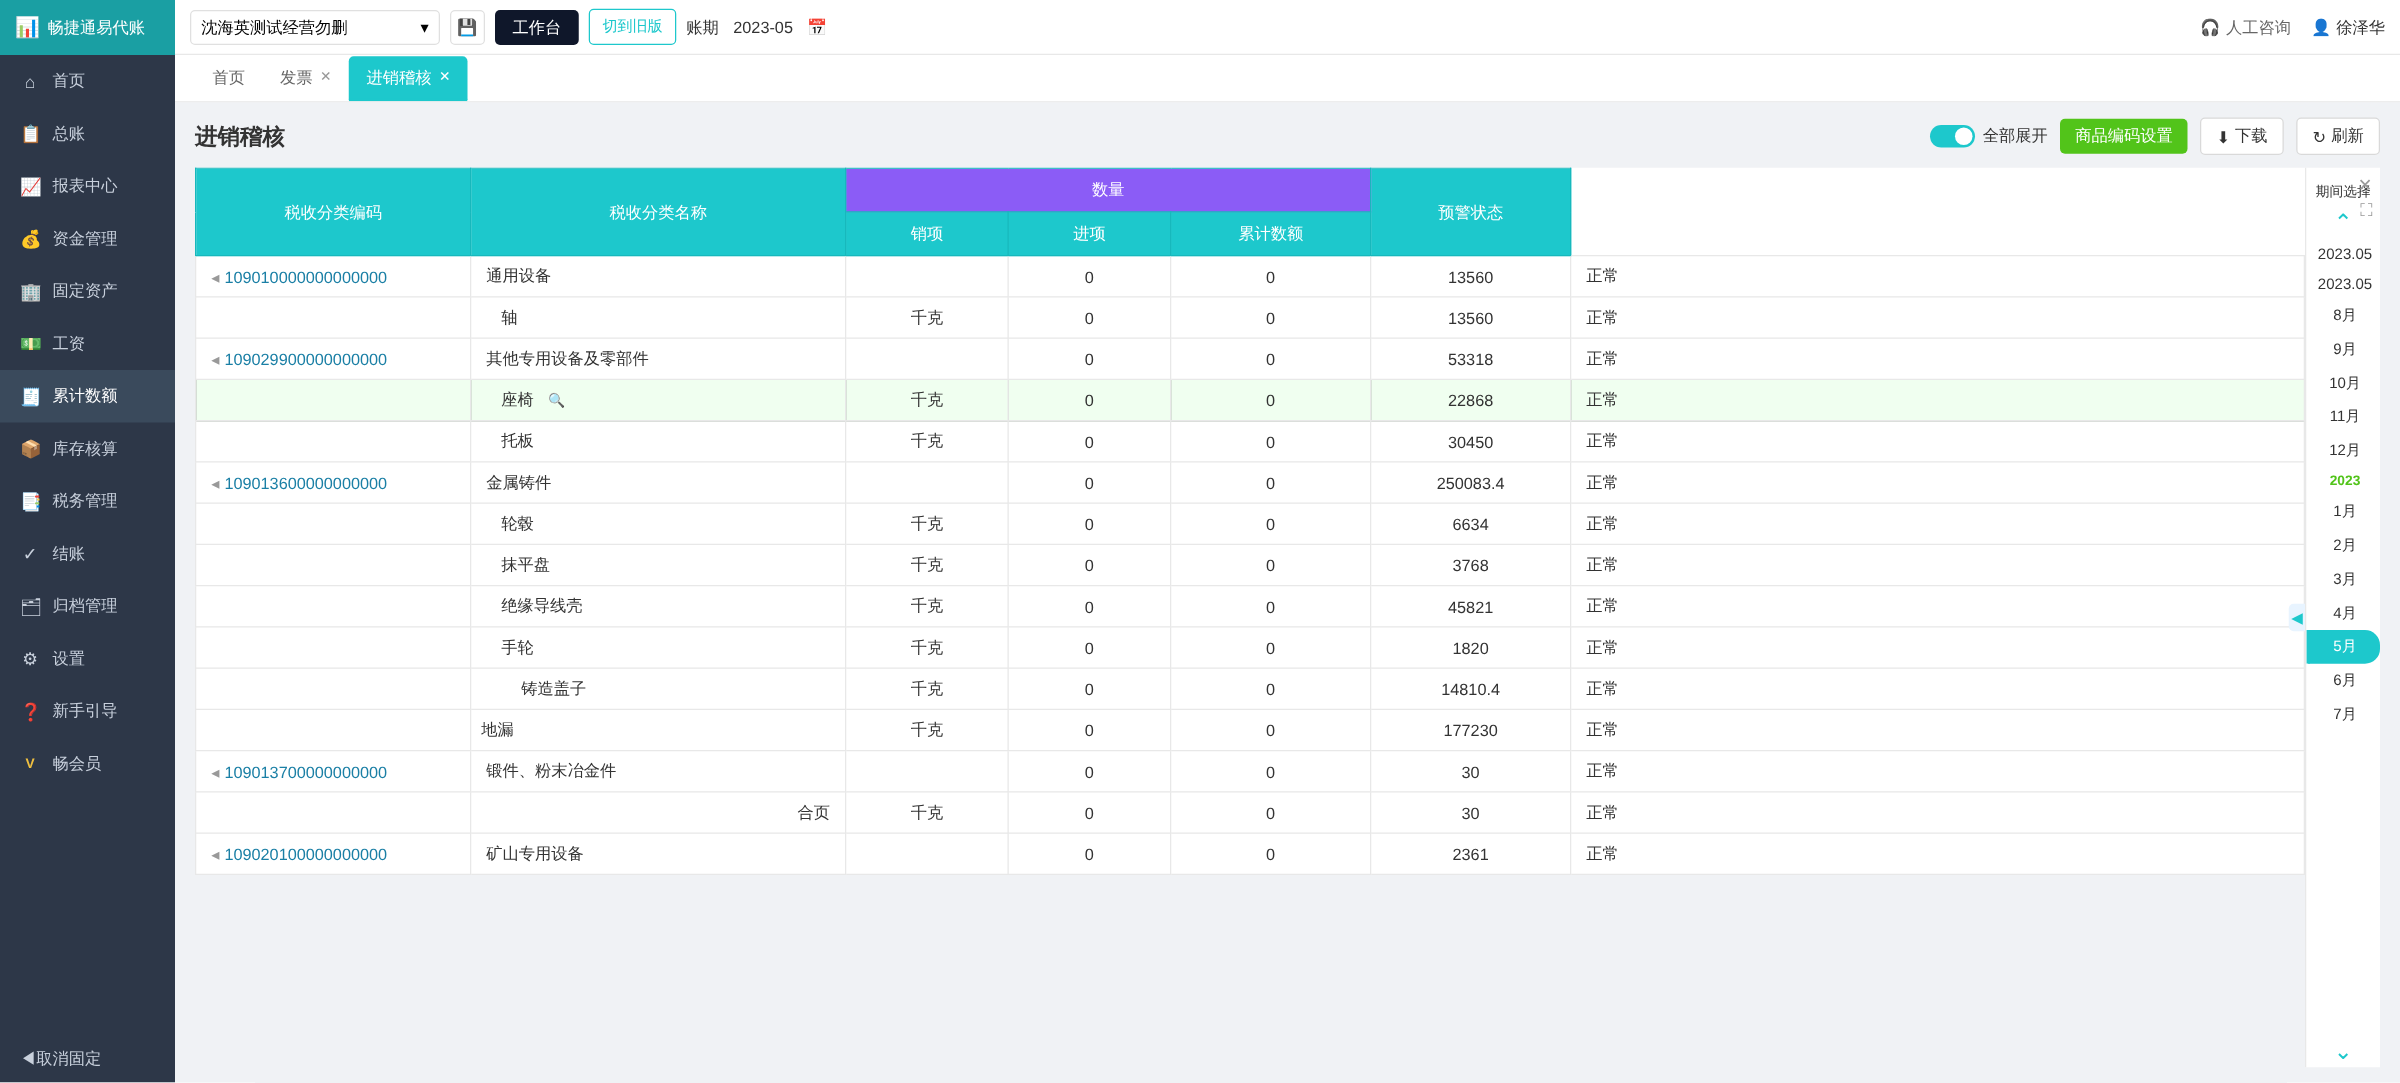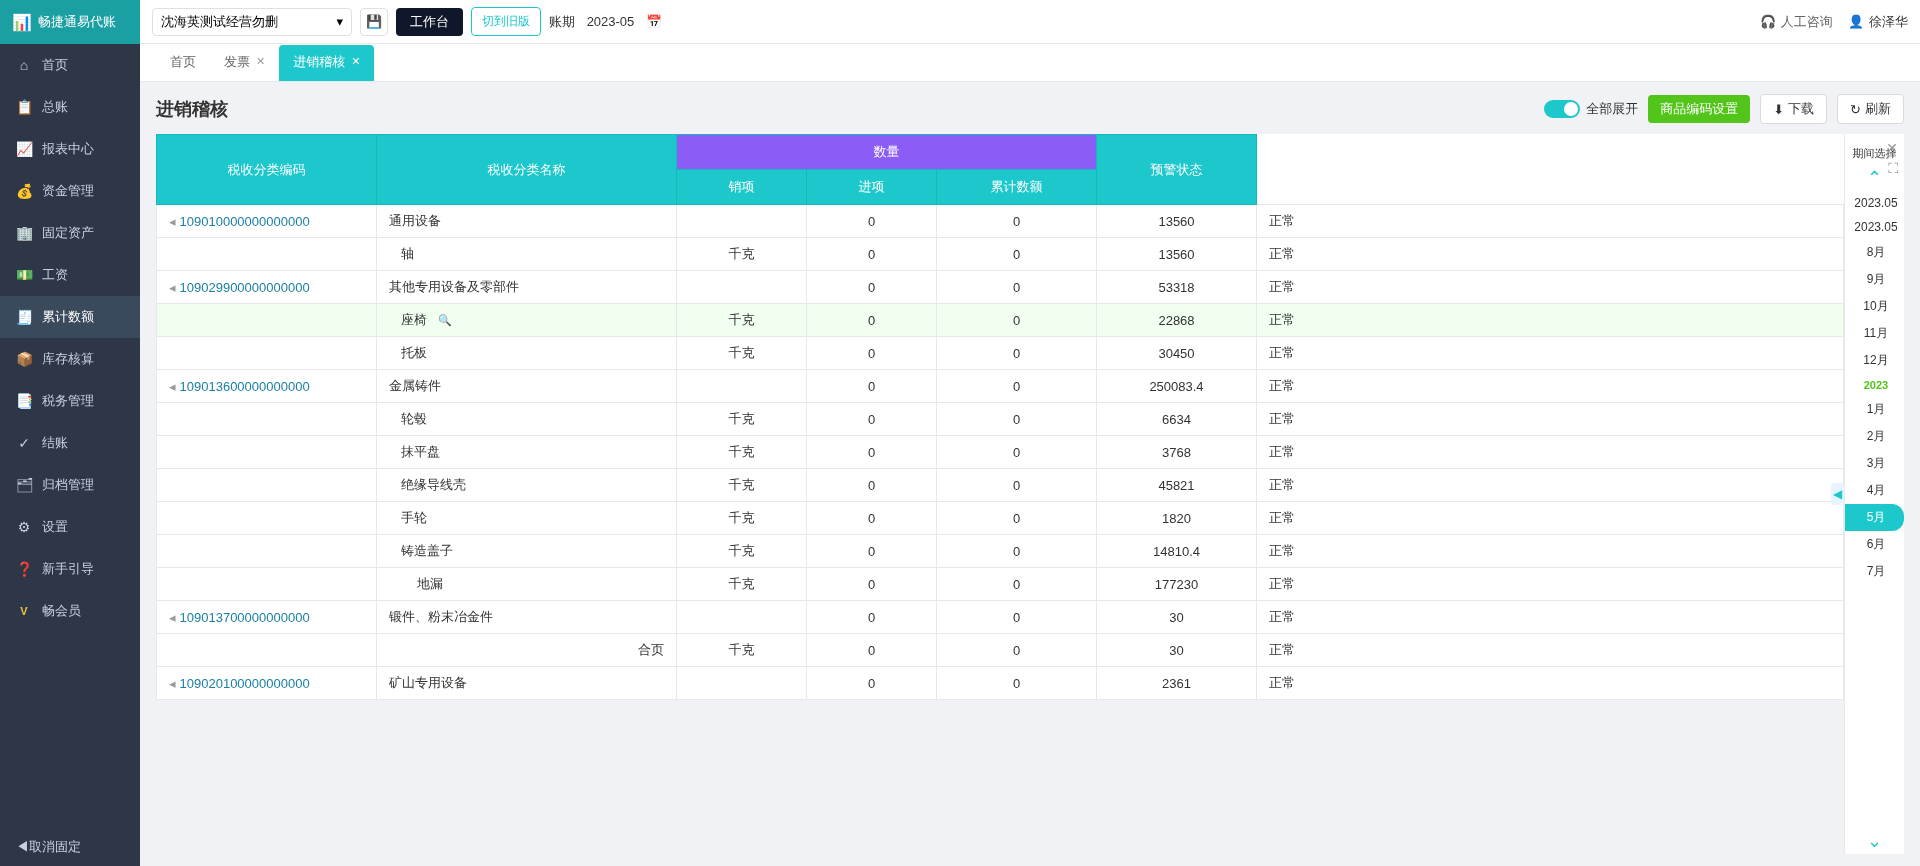--- a/index.html
+++ b/index.html
@@ -577,30 +577,30 @@
                 <td style="padding-left: 24px;"></td>
                 <td style="padding-left: 24px;">手轮</td>
                 <td class="td-center">千克</td>
                 <td class="td-center">0</td>
                 <td class="td-center">0</td>
                 <td class="td-center">1820</td>
                 <td>正常</td>
               </tr>
               <tr>
                 <td style="padding-left: 24px;"></td>
-                <td style="padding-left: 24px; margin-top: 24px;">铸造盖子</td>
+                <td style="padding-left: 40px; margin-top: 24px;">铸造盖子</td>
                 <td class="td-center">千克</td>
                 <td class="td-center">0</td>
                 <td class="td-center">0</td>
                 <td class="td-center">14810.4</td>
                 <td>正常</td>
               </tr>
               <tr>
                 <td style="padding-left: 24px;"></td>
-                <td style="padding-left: 40px;">地漏</td>
+                <td style="padding-left: 8px;">地漏</td>
                 <td class="td-center">千克</td>
                 <td class="td-center">0</td>
                 <td class="td-center">0</td>
                 <td class="td-center">177230</td>
                 <td>正常</td>
               </tr>
               <tr class="group-row">
                 <td style="color: rgb(26, 127, 165);"><span style="color:#999;margin-right:4px;">◂</span>109013700000000000</td>
                 <td>锻件、粉末冶金件</td>
                 <td class="td-center"></td>

